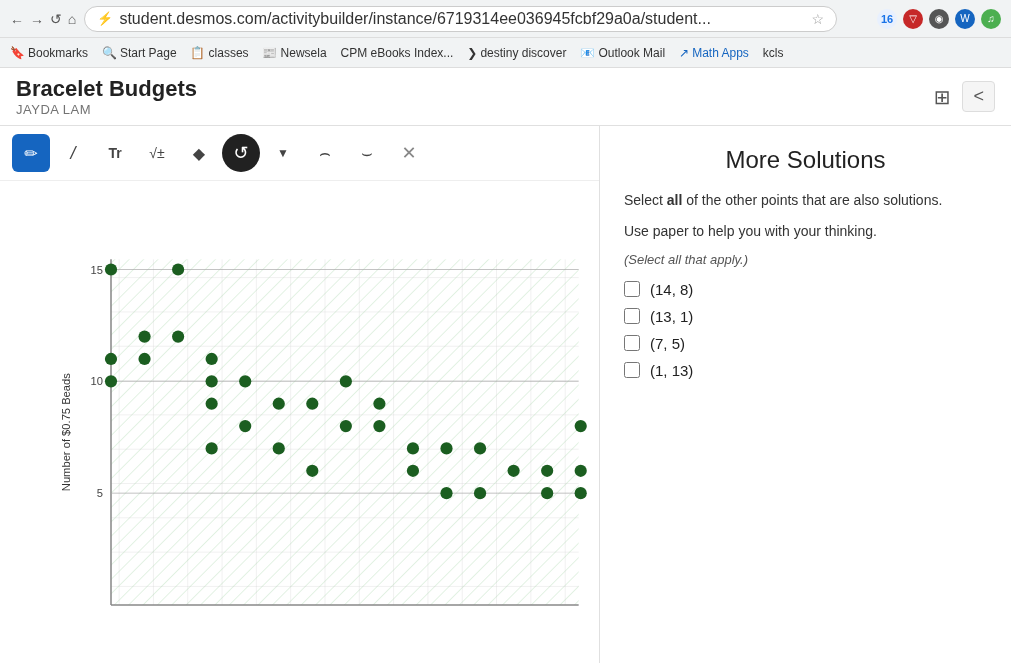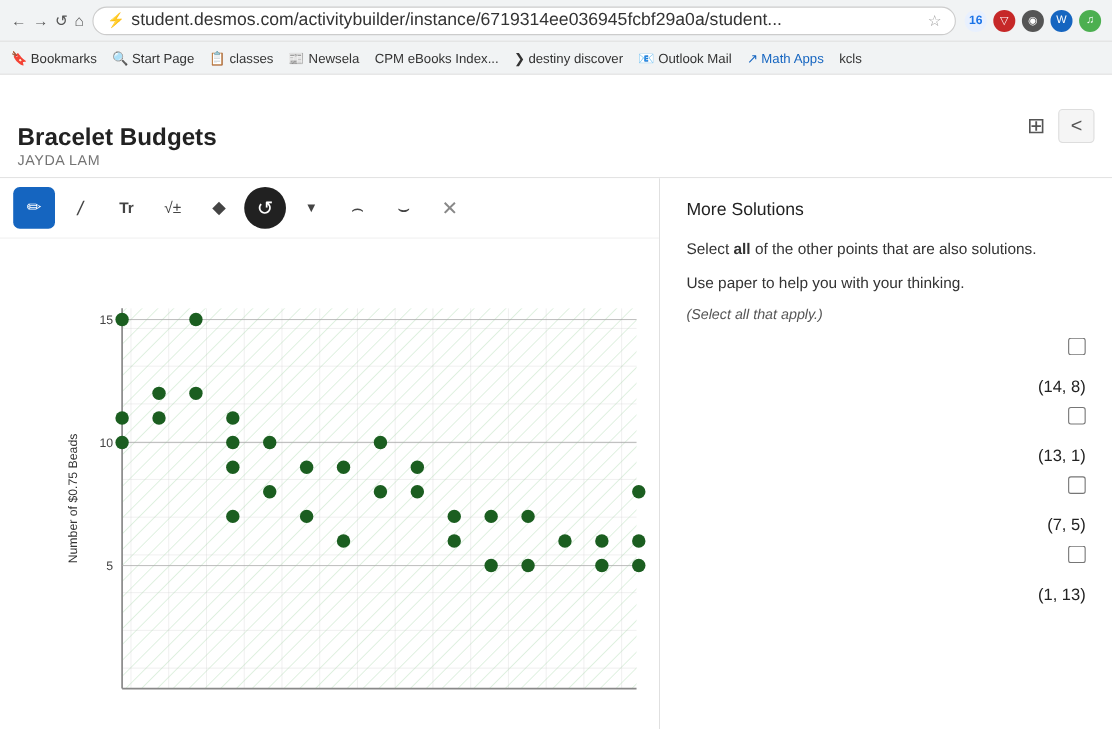--- a/index.html
+++ b/index.html
@@ -26,21 +26,21 @@
       font-size: 12px;
       color: #333;
       display: flex;
       align-items: center;
       gap: 6px;
     }
     .address-text { font-size: 16px; color: #333; flex: 1; }
     .star-icon { color: #999; font-size: 14px; }
     .ext-icons { display: flex; gap: 6px; align-items: center; }
     .ext-icon { width: 20px; height: 20px; border-radius: 50%; background: #888; display: flex; align-items: center; justify-content: center; font-size: 10px; color: white; }
-    .num-badge { background: #e8f0fe; color: #1a73e8; border-radius: 50%; width: 20px; height: 20px; display: flex; align-items: center; justify-content: center; font-size: 11px; font-weight: bold; }
+    .num-badge { background: #e8f0fe; color: #1a73e8; border-radius: 50%; width: 20px; height: 20px; display: flex; align-items: center; justify-content: center; font-size: 11px; font-weight: bold; margin-left: 32px; }
 
     
     .bookmarks-bar {
       background: #f1f3f4;
       border-bottom: 1px solid #ddd;
       padding: 3px 10px;
       display: flex;
       align-items: center;
       gap: 14px;
       height: 30px;
@@ -55,21 +55,21 @@
     
     .app-header {
       background: #fff;
       border-bottom: 1px solid #e0e0e0;
       padding: 8px 16px;
       display: flex;
       align-items: center;
       justify-content: space-between;
     }
     .app-title-block {}
-    .app-title { font-size: 22px; font-weight: bold; color: #222; margin-top: 36px; }
+    .app-title { font-size: 22px; font-weight: bold; color: #222; }
     .app-subtitle { font-size: 13px; color: #737373; letter-spacing: 0.5px; }
     .app-header-right { display: flex; align-items: center; gap: 12px; }
     .grid-icon { font-size: 20px; color: #555; cursor: pointer; }
     .nav-arrow { font-size: 18px; color: #555; cursor: pointer; background: #f5f5f5; border: 1px solid #ddd; border-radius: 4px; padding: 4px 10px; }
 
     
     .main-content { display: flex; flex: 1; overflow: hidden; }
 
     
     .left-panel { flex: 0 0 600px; display: flex; flex-direction: column; border-right: 1px solid #e0e0e0; }
@@ -96,26 +96,26 @@
     .tool-btn.active { background: #1565c0; color: #fff; }
     .close-btn { color: #888; font-size: 18px; }
 
     
     .graph-area { flex: 1; background: #fff; position: relative; padding: 10px 0 10px 50px; }
 
     .graph-svg { width: 100%; height: 100%; }
 
     
     .right-panel { flex: 1; padding: 20px 24px; overflow-y: auto; background: #fff; }
-    .section-title { font-size: 16px; font-weight: normal; color: #222; margin-bottom: 16px; text-align: left; }
+    .section-title { font-size: 24px; font-weight: normal; color: #222; margin-bottom: 16px; text-align: center; }
     .instruction-text { font-size: 14px; color: #333; margin-bottom: 10px; line-height: 1.5; }
     .instruction-text strong { font-weight: bold; }
     .italic-text { font-style: italic; color: #555; font-size: 13px; margin-bottom: 14px; }
     .checkbox-group { display: flex; flex-direction: column; gap: 10px; }
-    .checkbox-item { display: flex; align-items: flex-end; gap: 20px; cursor: pointer; flex-direction: column; }
+    .checkbox-item { display: flex; align-items: flex-start; gap: 10px; cursor: pointer; }
     .checkbox-item input[type="checkbox"] { width: 16px; height: 16px; cursor: pointer; }
     .checkbox-label { font-size: 15px; color: #222; }
   </style>
 </head>
 <body>
 
 <div class="browser-bar">
   <div class="browser-controls">
     <span class="browser-btn">←</span>
     <span class="browser-btn">→</span>

